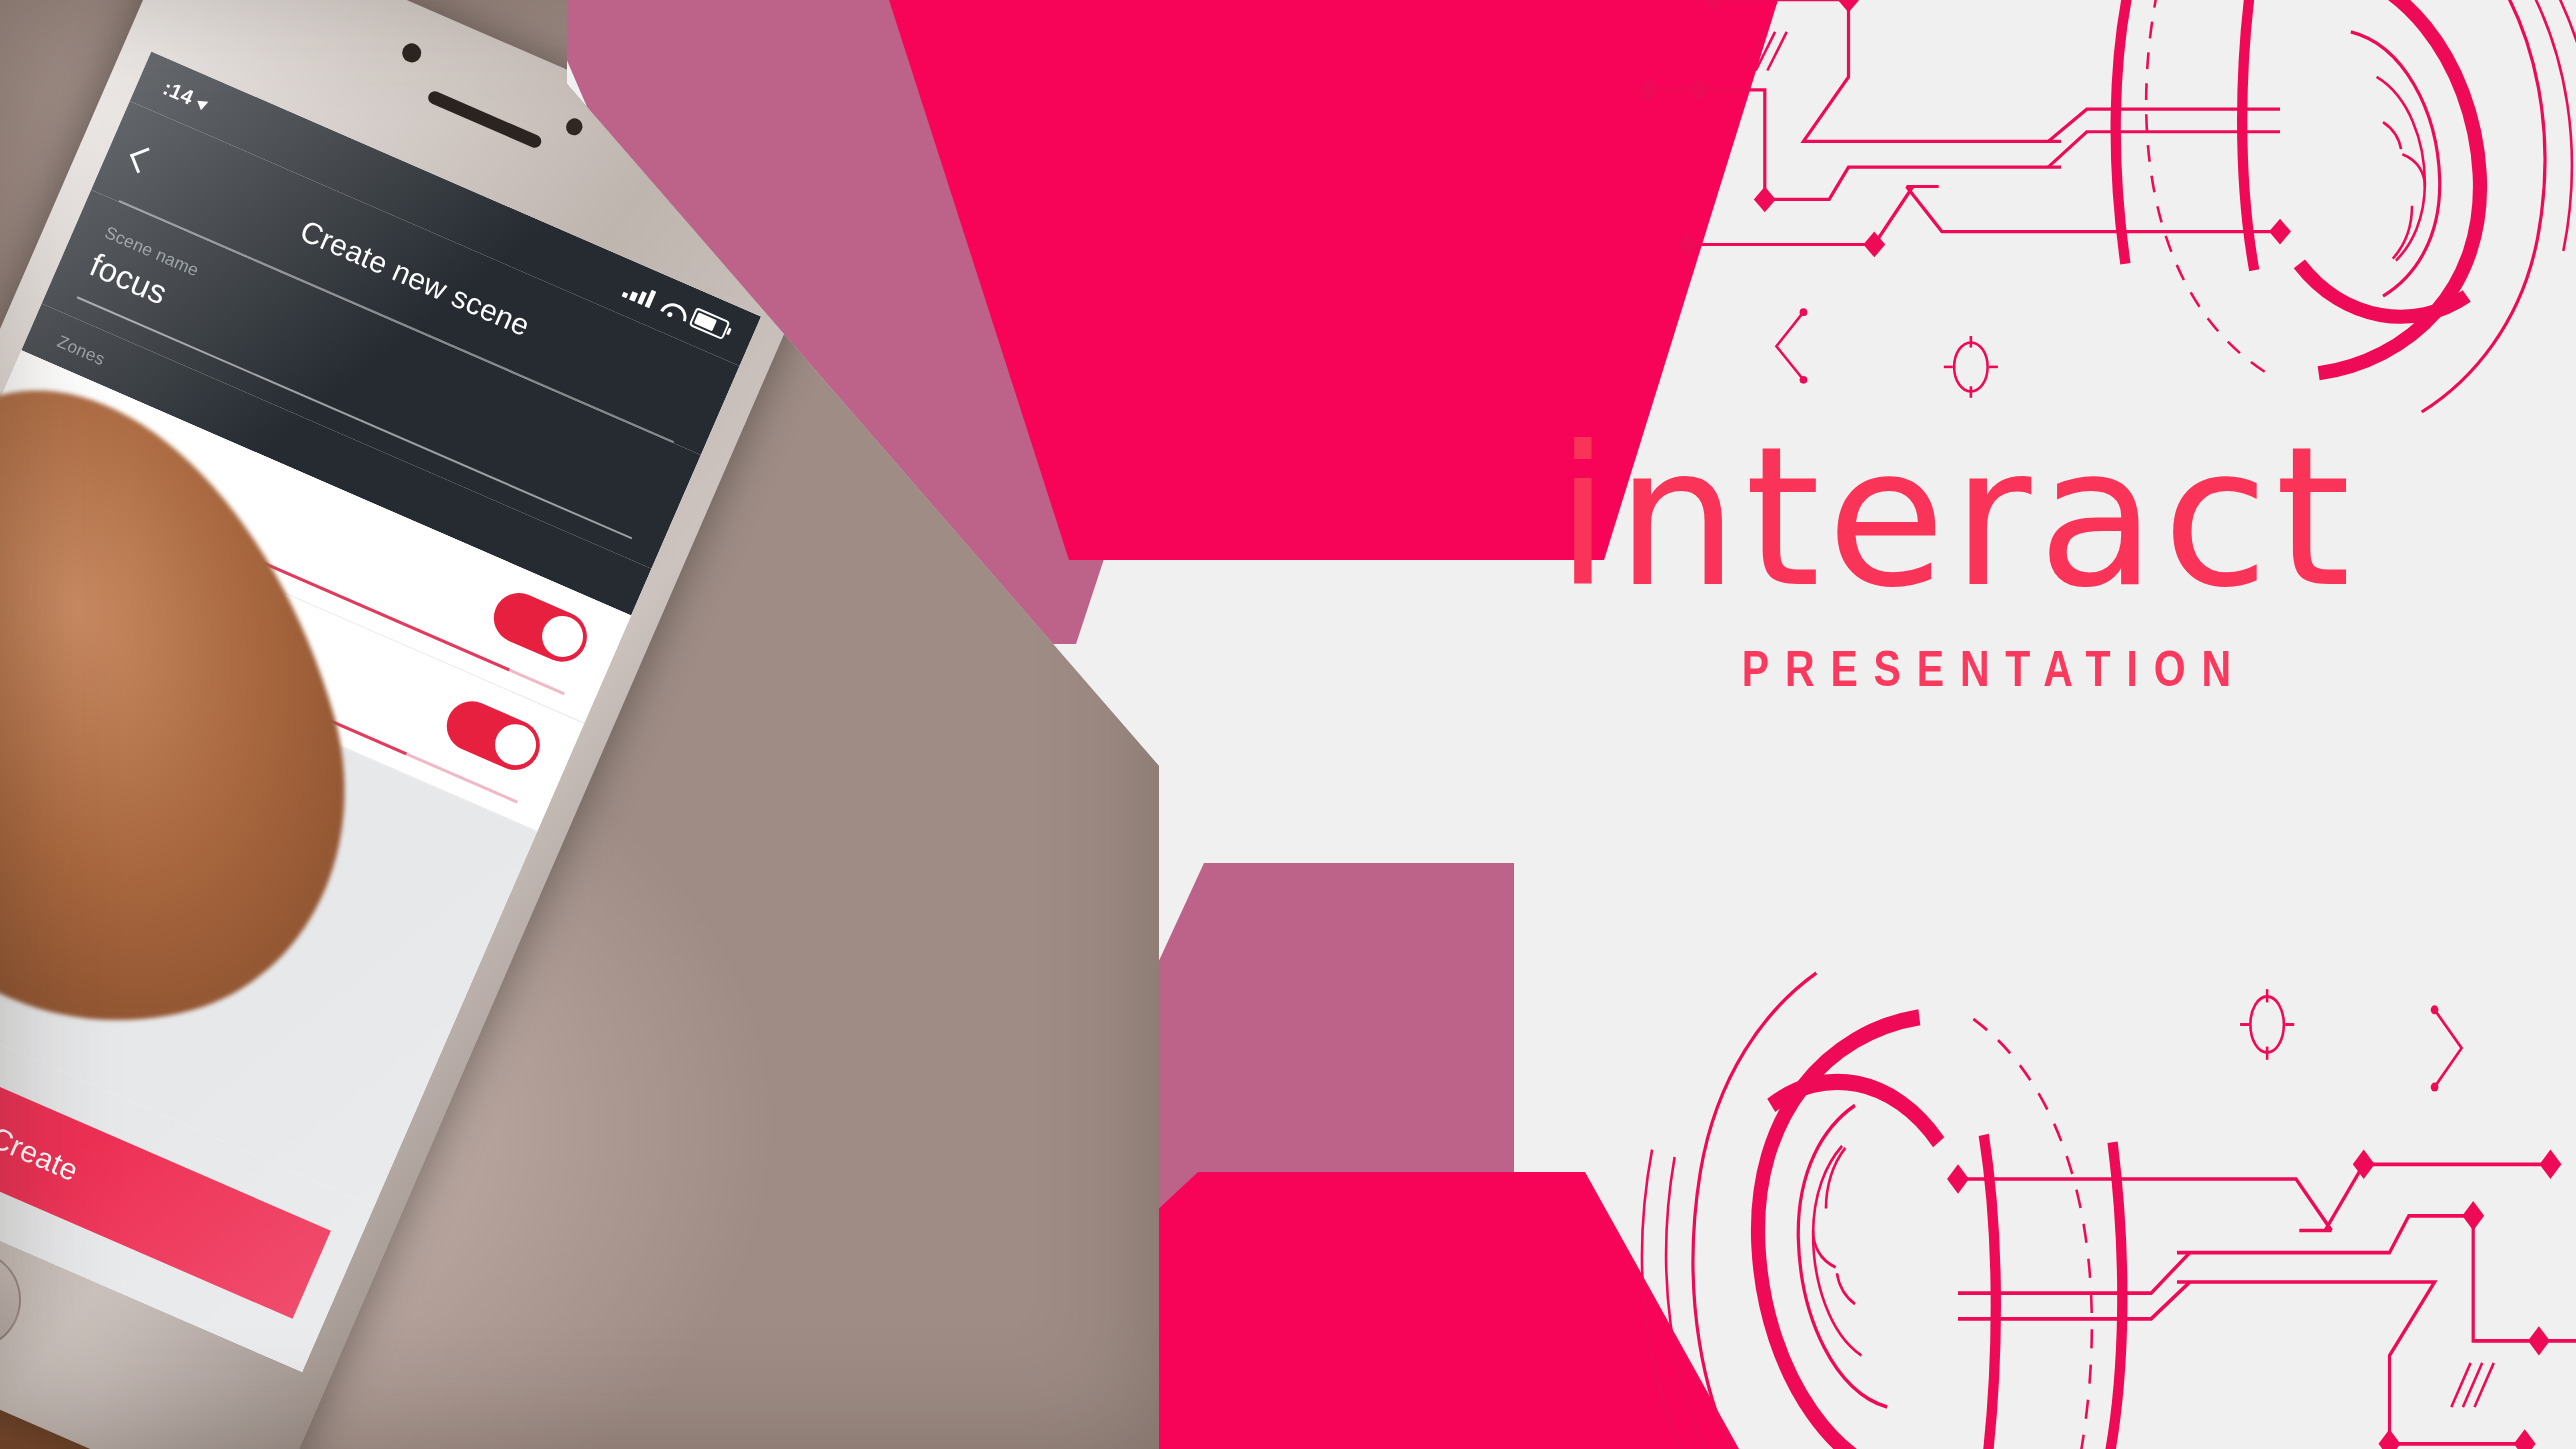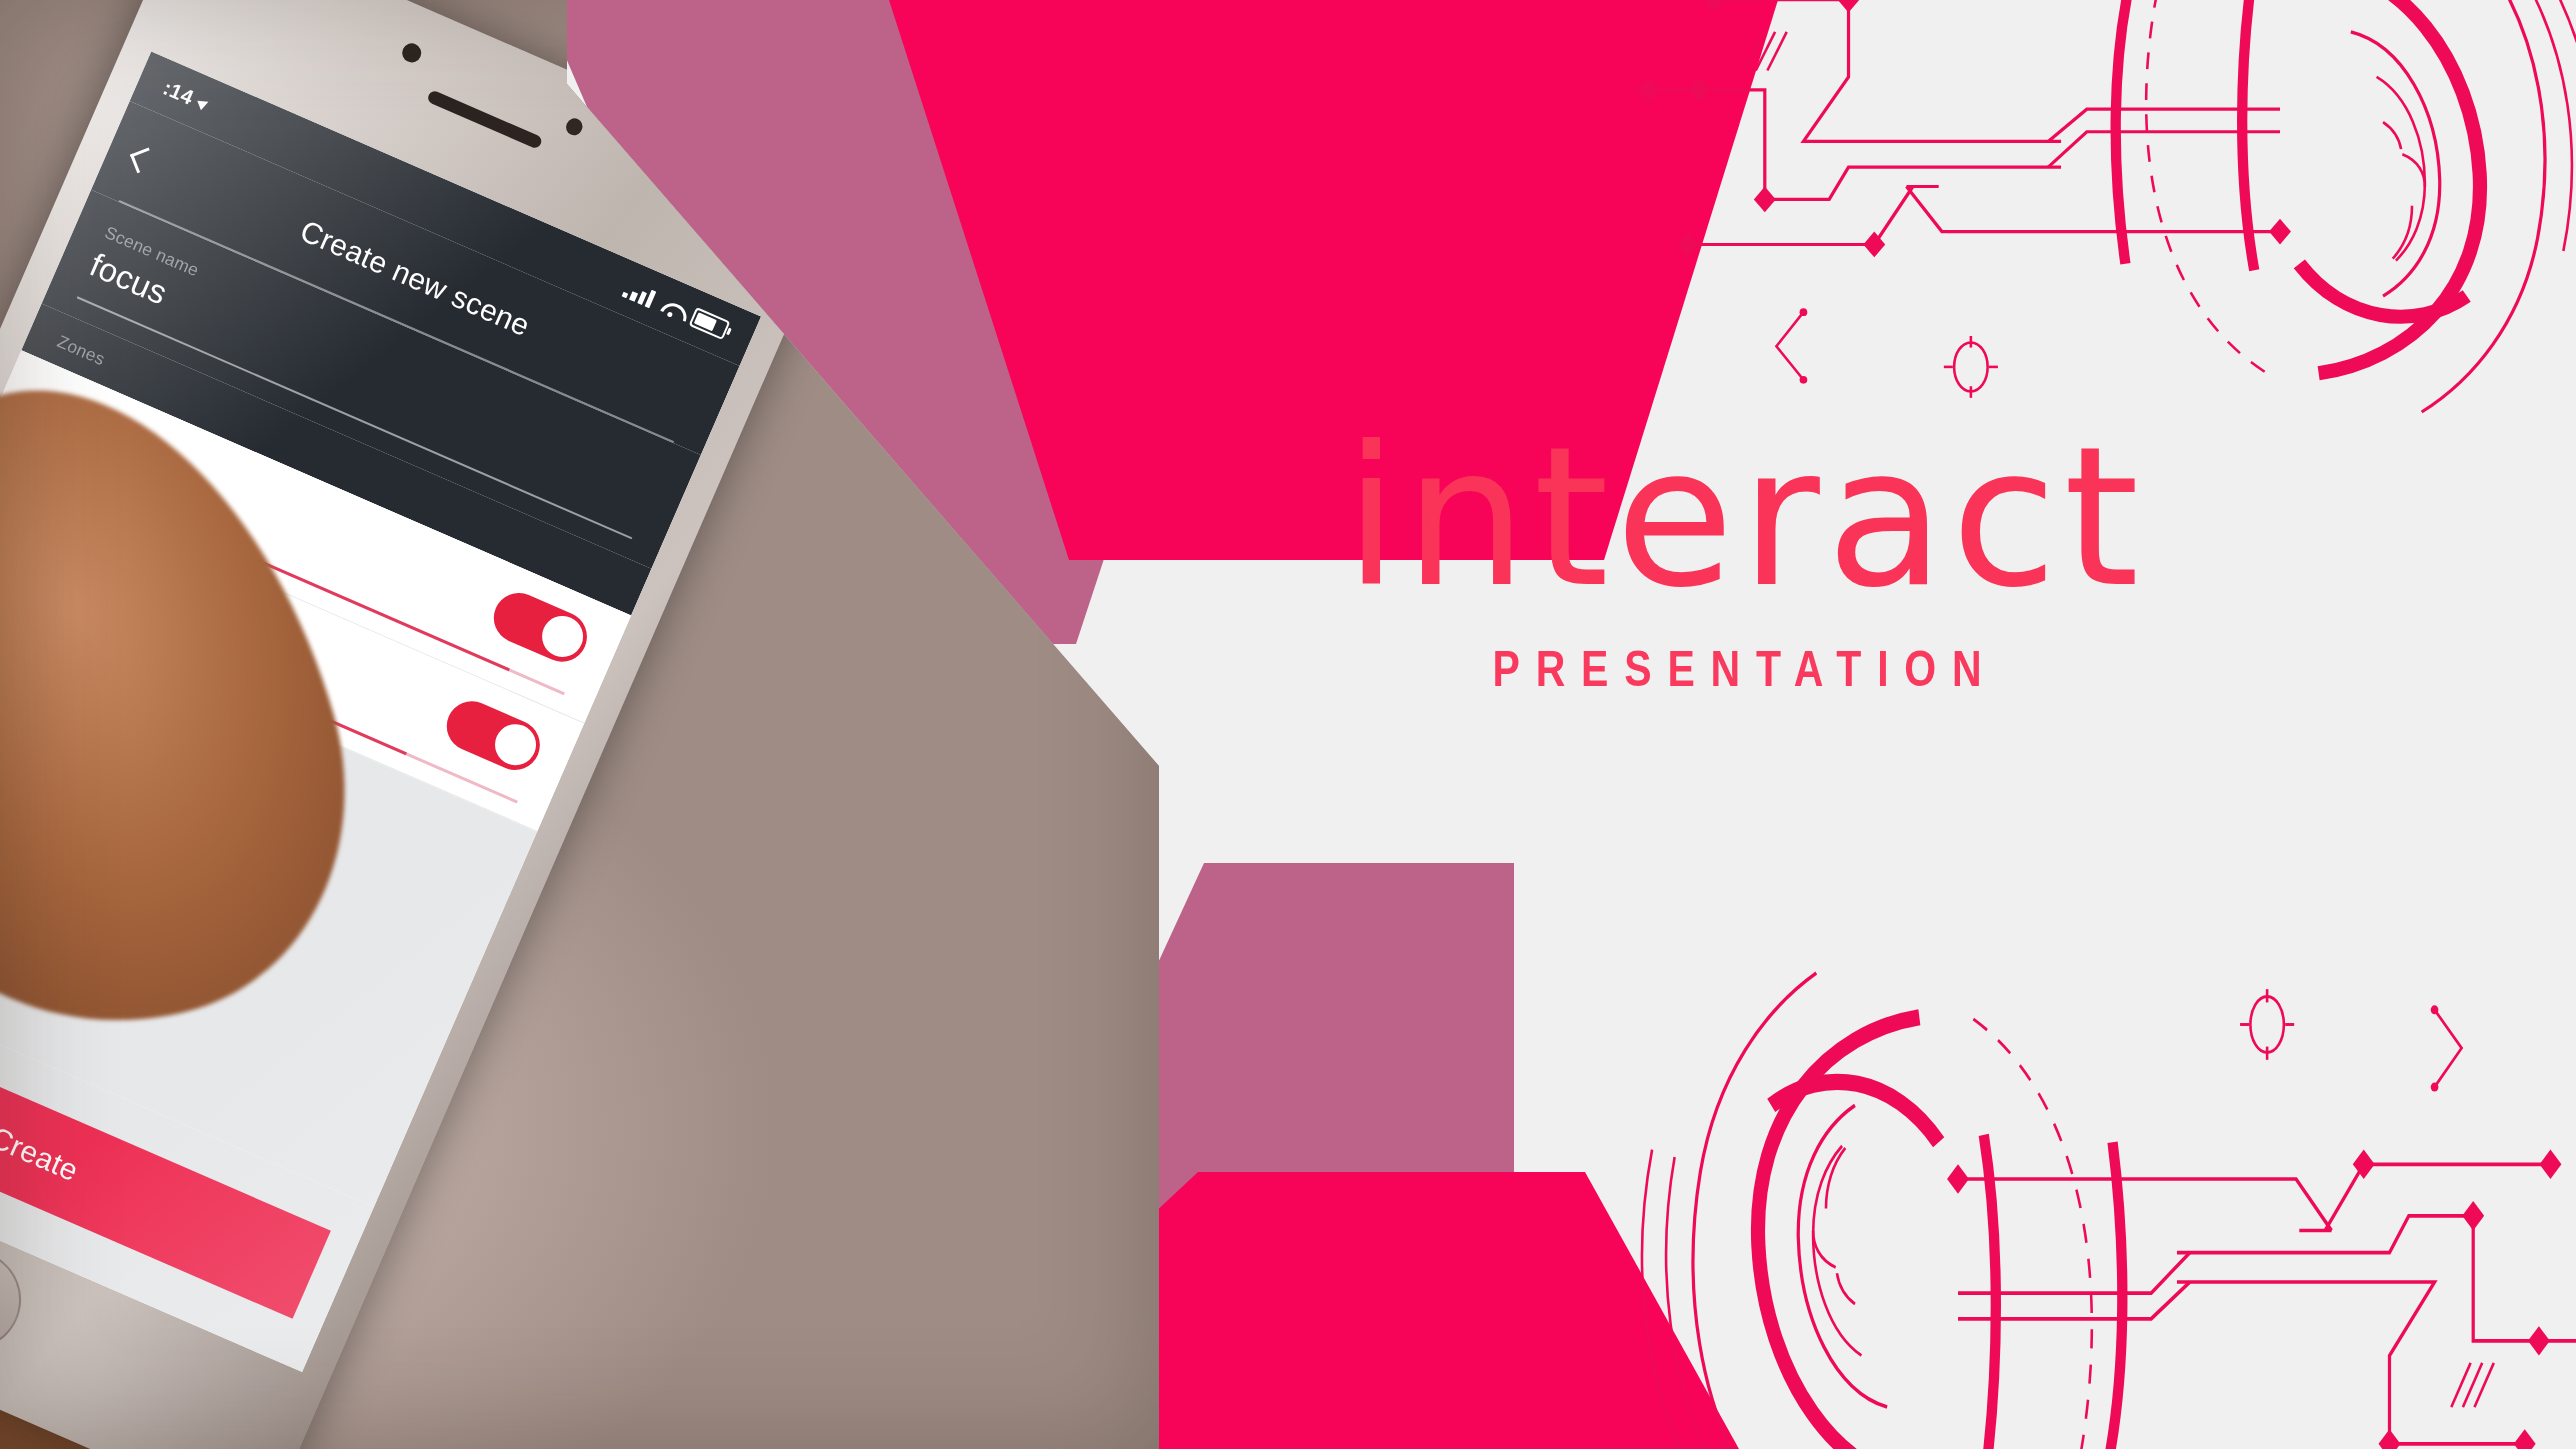--- a/index.html
+++ b/index.html
@@ -194,21 +194,21 @@
     background:linear-gradient(118deg,rgba(255,255,255,.30) 0%,rgba(255,255,255,0) 34%,rgba(255,255,255,0) 72%,rgba(255,255,255,.16) 100%);
   }
   #photo-blur{
     position:absolute;inset:0;pointer-events:none;
     box-shadow:inset 0 0 116px rgba(60,45,38,.30);
   }
 
   
   #brand-block{
     position:absolute;left:1133px;top:425px;
-    width:1224px;text-align:center;
+    width:1224px;text-align:right;
   }
   #brand-wordmark{
     font-family:"DejaVu Sans",sans-serif;
     font-size:193px;line-height:.96;
     color:#FA3358;
     letter-spacing:6.4px;
     font-weight:400;
     text-transform:lowercase;
   }
   #brand-subtitle{

